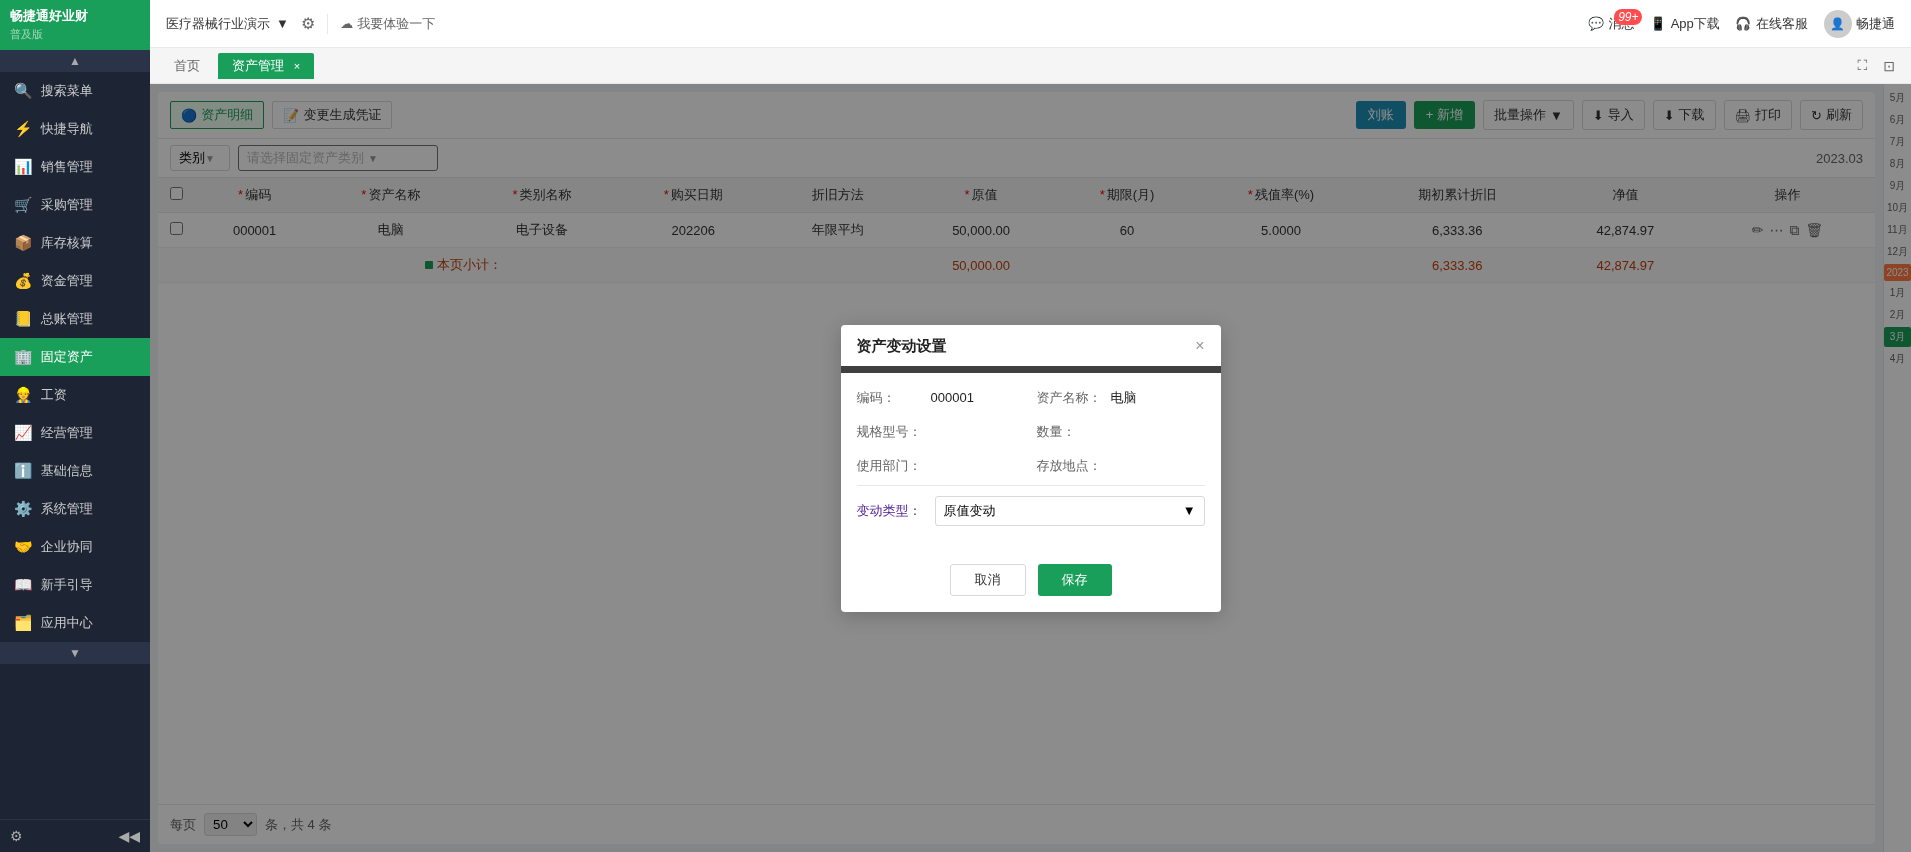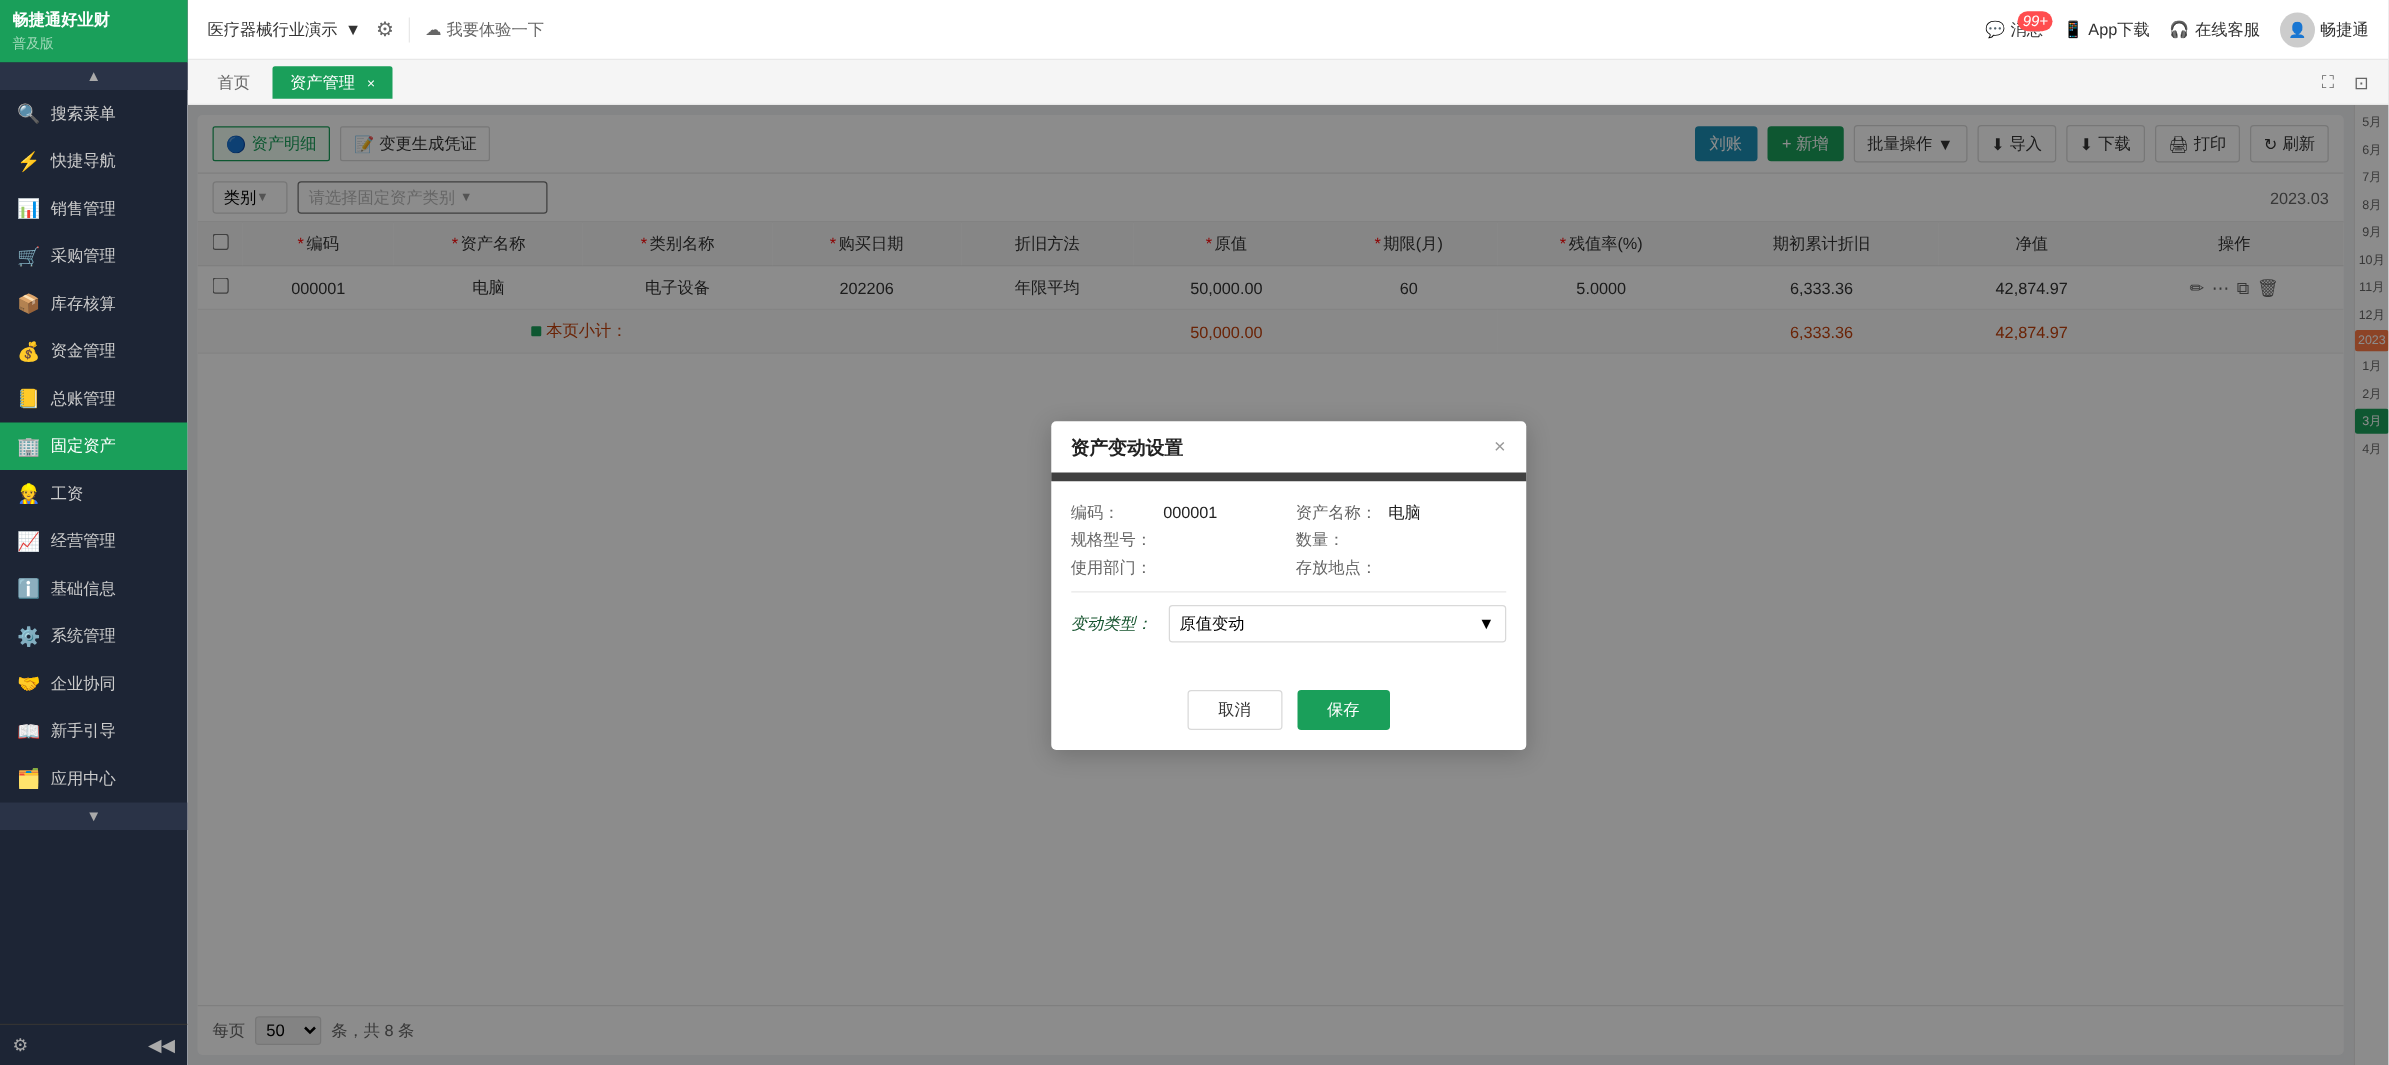--- a/index.html
+++ b/index.html
@@ -460,24 +460,23 @@
       margin: 10px 0;
     }
     .modal-form-row {
       display: flex;
       align-items: center;
       margin-bottom: 12px;
       gap: 8px;
     }
     .modal-form-label {
       font-size: 13px;
-      color: #14532d;
+      color: #4c1d95;
       white-space: nowrap;
       min-width: 70px;
-      font-style: italic;
     }
     .modal-select-field {
       flex: 1;
       border: 1px solid #d9d9d9;
       padding: 5px 8px;
       border-radius: 3px;
       font-size: 13px;
       display: flex;
       align-items: center;
       justify-content: space-between;
@@ -516,21 +515,21 @@
       border: none;
       background: #1a9f5a;
       color: #fff;
       border-radius: 3px;
       font-size: 13px;
       cursor: pointer;
     }
     .info-grid {
       display: grid;
       grid-template-columns: 1fr 1fr;
-      gap: 4px 12px;
+      gap: 16px 12px;
       margin-bottom: 8px;
     }
     .info-item {
       display: flex;
       align-items: center;
       gap: 4px;
     }
   </style>
 </head>
 <body>
@@ -774,21 +773,21 @@
         </table>
       </div>
 
       <div class="pagination">
         <span>每页</span>
         <select>
           <option>50</option>
           <option>20</option>
           <option>100</option>
         </select>
-        <span>条，共 8 条</span>
+        <span>条，共 4 条</span>
       </div>
     </div>
 
     <div class="right-sidebar">
       <div class="cal-item">5月</div>
       <div class="cal-item">6月</div>
       <div class="cal-item">7月</div>
       <div class="cal-item">8月</div>
       <div class="cal-item">9月</div>
       <div class="cal-item">10月</div>

